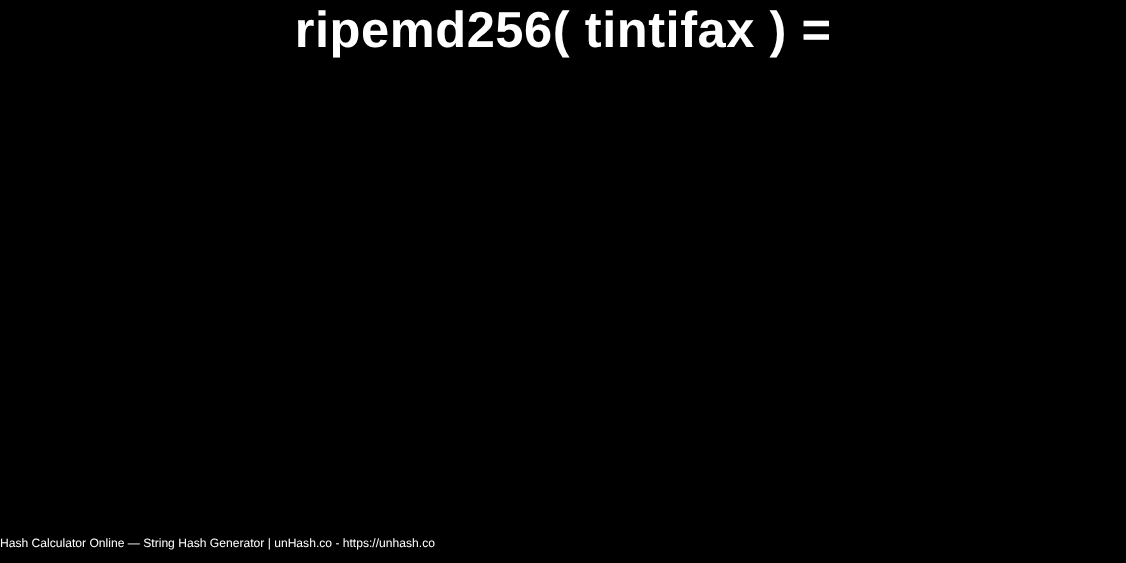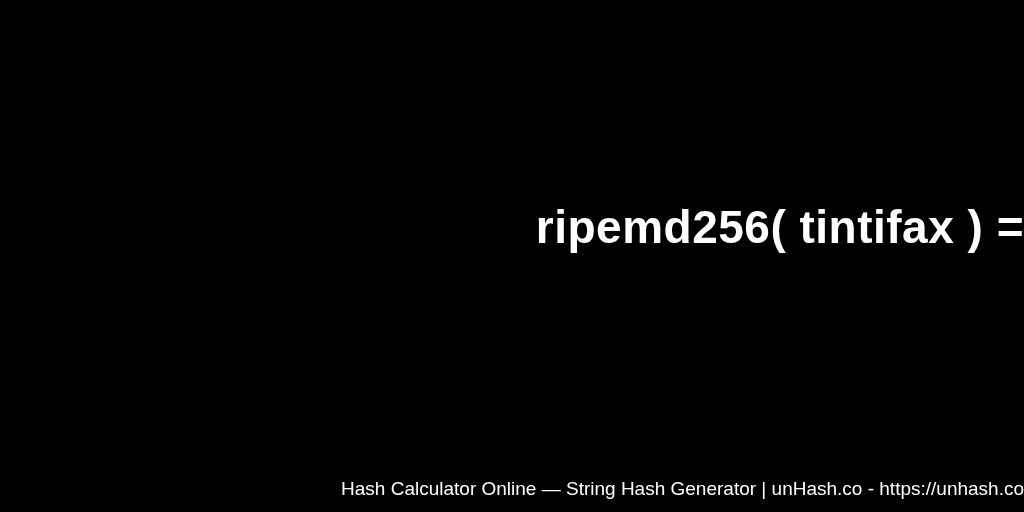--- a/index.html
+++ b/index.html
@@ -14,23 +14,23 @@
       display: flex;
       flex-direction: column;
       align-items: center;
       justify-content: center;
       position: relative;
       font-family: -apple-system, BlinkMacSystemFont, "Segoe UI", Arial, sans-serif;
       overflow: hidden;
     }
     .content {
       display: flex;
-      flex-direction: row;
+      flex-direction: column;
       align-items: center;
-      justify-content: flex-end;
+      justify-content: flex-start;
       flex: 1;
       width: 100%;
     }
     .title {
       color: #ffffff;
       font-size: 46px;
       font-weight: 700;
       margin-bottom: 58px;
       letter-spacing: 0.5px;
     }
@@ -38,23 +38,23 @@
       color: #ffffff;
       font-size: 23px;
       font-weight: 400;
       letter-spacing: 0.3px;
     }
     .footer {
       position: absolute;
       bottom: 12px;
       left: 0;
       right: 0;
-      text-align: right;
+      text-align: left;
       color: #ffffff;
-      font-size: 19px;
+      font-size: 11px;
       font-weight: 400;
     }
   </style>
 </head>
 <body>
 
 <div class="content">
   <h1 class="title">ripemd256( tintifax ) =</h1>
 </div>
 

